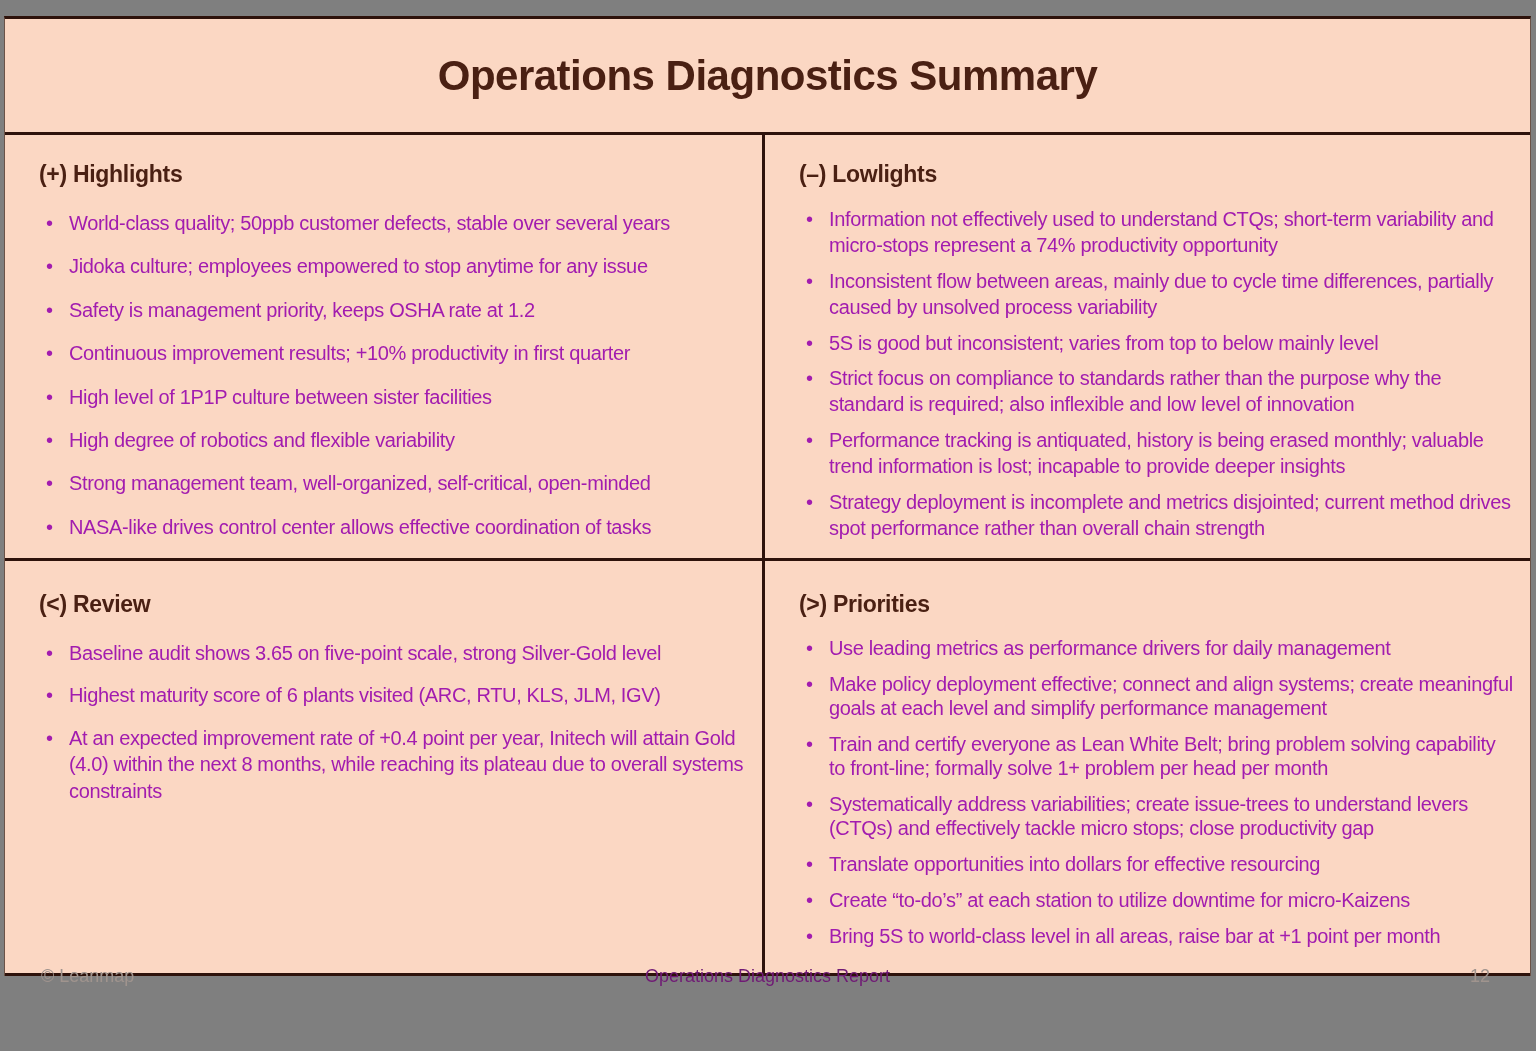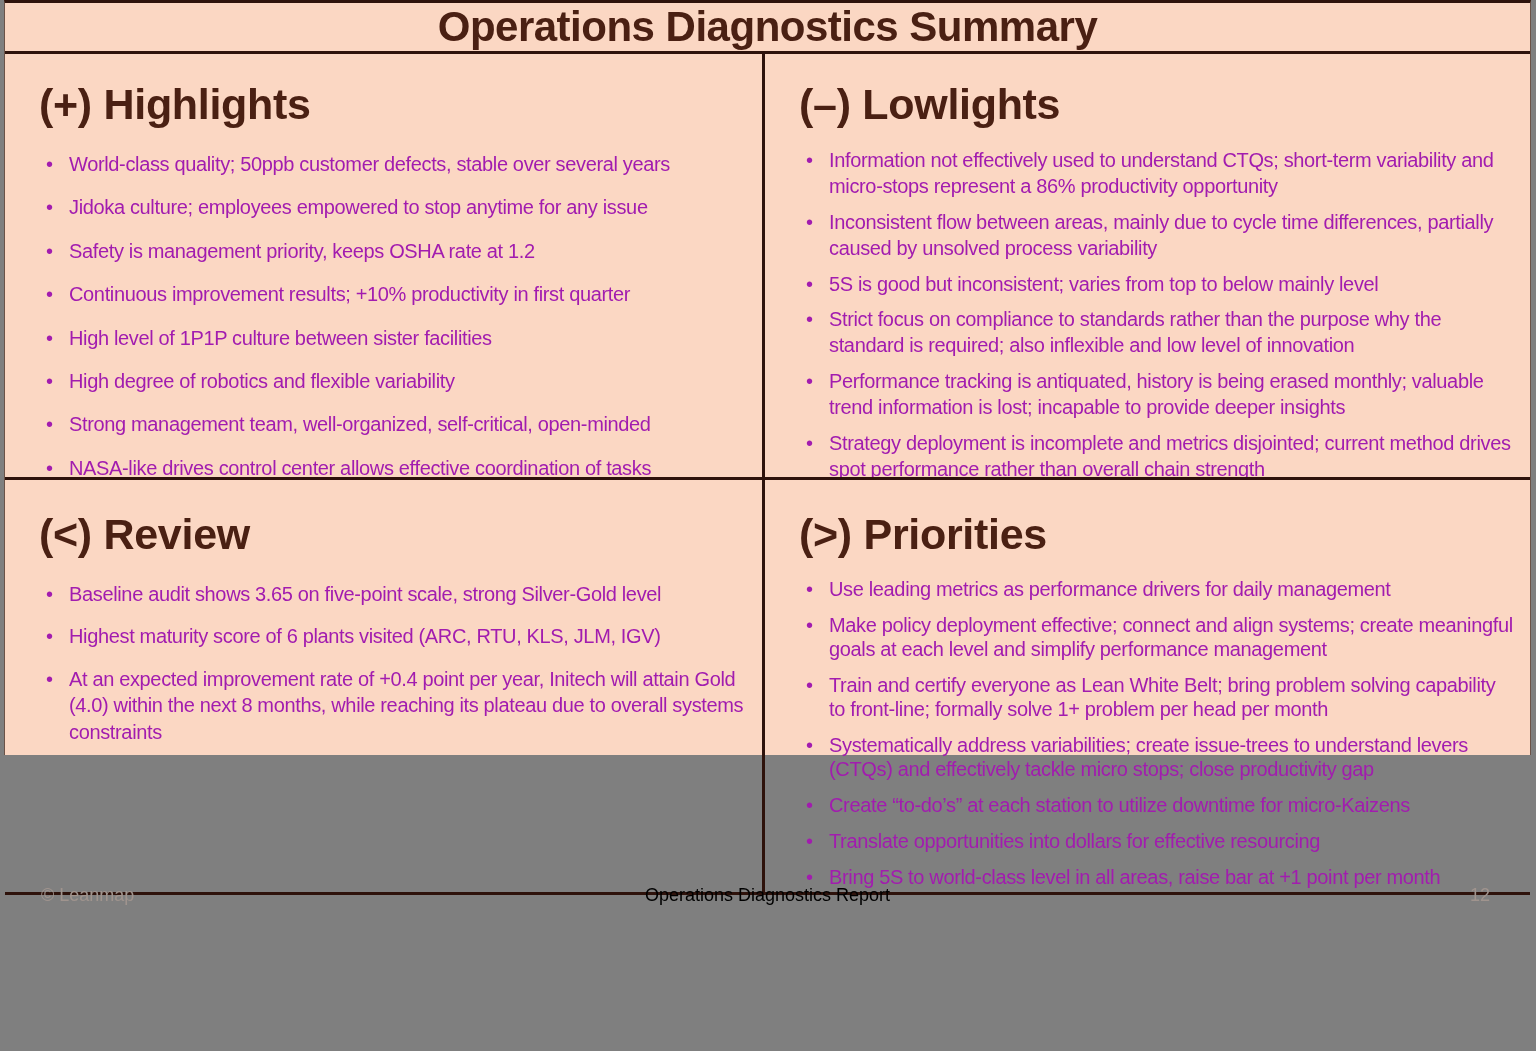--- a/index.html
+++ b/index.html
@@ -7,22 +7,22 @@
     padding: 0;
     width: 1536px;
     height: 1051px;
     background: #7f7f7f;
     font-family: "Liberation Sans", sans-serif;
     overflow: hidden;
   }
   .stage { position: relative; width: 1536px; height: 1051px; }
   .slide {
     position: absolute;
-    left: 4px; top: 0;
-    width: 1527px; height: 755px;
+    left: 4px; top: 16px;
+    width: 1527px; height: 960px;
     box-sizing: border-box;
     background: #fbd7c3;
     border-top: 3px solid #2e120b;
     border-left: 1px solid #6b5247;
     border-right: 1px solid #6b5247;
     display: flex;
     flex-direction: column;
   }
   .title-bar {
     height: 158px;
@@ -40,21 +40,21 @@
   .divider-h { height: 3px; background: #2e120b; flex: none; }
   .content-row { display: flex; flex: none; }
   .row-top { height: 423px; }
   .row-bottom { height: 412px; }
   .col-left { width: 757px; flex: none; }
   .divider-v { width: 3px; background: #2e120b; flex: none; }
   .col-right { flex: 1; }
   .quad { box-sizing: border-box; height: 100%; padding: 16px 16px 0 34px; overflow: hidden; }
   .quad h2 {
     margin: 10px 0 22px 0;
-    font-size: 43px;
+    font-size: 23px;
     font-weight: bold;
     color: #4a2013;
     letter-spacing: -0.3px;
   }
   .quad ul { list-style: none; margin: 0; padding: 0; }
   .quad li {
     position: relative;
     padding-left: 30px;
     font-size: 20px;
     color: #a21caf;
@@ -78,21 +78,21 @@
     flex: 1;
     border-top: 3px solid #2e120b;
     position: relative;
     display: flex;
     align-items: center;
     font-size: 18px;
     color: #a0948e;
     padding-left: 37px;
   }
   .footer-left  { position: absolute; left: 36px; }
-  .footer-center{ position: absolute; left: 0; right: 0; text-align: center; color: #000000; }
+  .footer-center{ position: absolute; left: 0; right: 0; text-align: center; color: #701a75; }
   .footer-right { position: absolute; right: 40px; }
 </style>
 </head>
 <body>
 
 <div class="stage">
   <div class="slide">
 
     <div class="title-bar">
       <h1>Operations Diagnostics Summary</h1>
@@ -114,21 +114,21 @@
               <li>Strong management team, well-organized, self-critical, open-minded</li>
               <li>NASA-like drives control center allows effective coordination of tasks</li>
             </ul>
         </section>
       </div>
       <div class="divider-v"></div>
       <div class="col-right">
         <section class="quad q-lowlights">
           <h2>(–) Lowlights</h2>
           <ul>
-              <li>Information not effectively used to understand CTQs; short-term variability and micro-stops represent a 86% productivity opportunity</li>
+              <li>Information not effectively used to understand CTQs; short-term variability and micro-stops represent a 74% productivity opportunity</li>
               <li>Inconsistent flow between areas, mainly due to cycle time differences, partially caused by unsolved process variability</li>
               <li>5S is good but inconsistent; varies from top to below mainly level</li>
               <li>Strict focus on compliance to standards rather than the purpose why the standard is required; also inflexible and low level of innovation</li>
               <li>Performance tracking is antiquated, history is being erased monthly; valuable trend information is lost; incapable to provide deeper insights</li>
               <li>Strategy deployment is incomplete and metrics disjointed; current method drives spot performance rather than overall chain strength</li>
             </ul>
         </section>
       </div>
     </div>
 
@@ -147,22 +147,22 @@
       </div>
       <div class="divider-v"></div>
       <div class="col-right">
         <section class="quad q-priorities">
           <h2>(&gt;) Priorities</h2>
           <ul>
               <li>Use leading metrics as performance drivers for daily management</li>
               <li>Make policy deployment effective; connect and align systems; create meaningful goals at each level and simplify performance management</li>
               <li>Train and certify everyone as Lean White Belt; bring problem solving capability to front-line; formally solve 1+ problem per head per month</li>
               <li>Systematically address variabilities; create issue-trees to understand levers (CTQs) and effectively tackle micro stops; close productivity gap</li>
+              <li>Translate opportunities into dollars for effective resourcing</li>
               <li>Create “to-do’s” at each station to utilize downtime for micro-Kaizens</li>
-              <li>Translate opportunities into dollars for effective resourcing</li>
               <li>Bring 5S to world-class level in all areas, raise bar at +1 point per month</li>
             </ul>
         </section>
       </div>
     </div>
 
     <div class="slide-footer">
       <span class="footer-left">© Leanmap</span>
       <span class="footer-center">Operations Diagnostics Report</span>
       <span class="footer-right">12</span>

